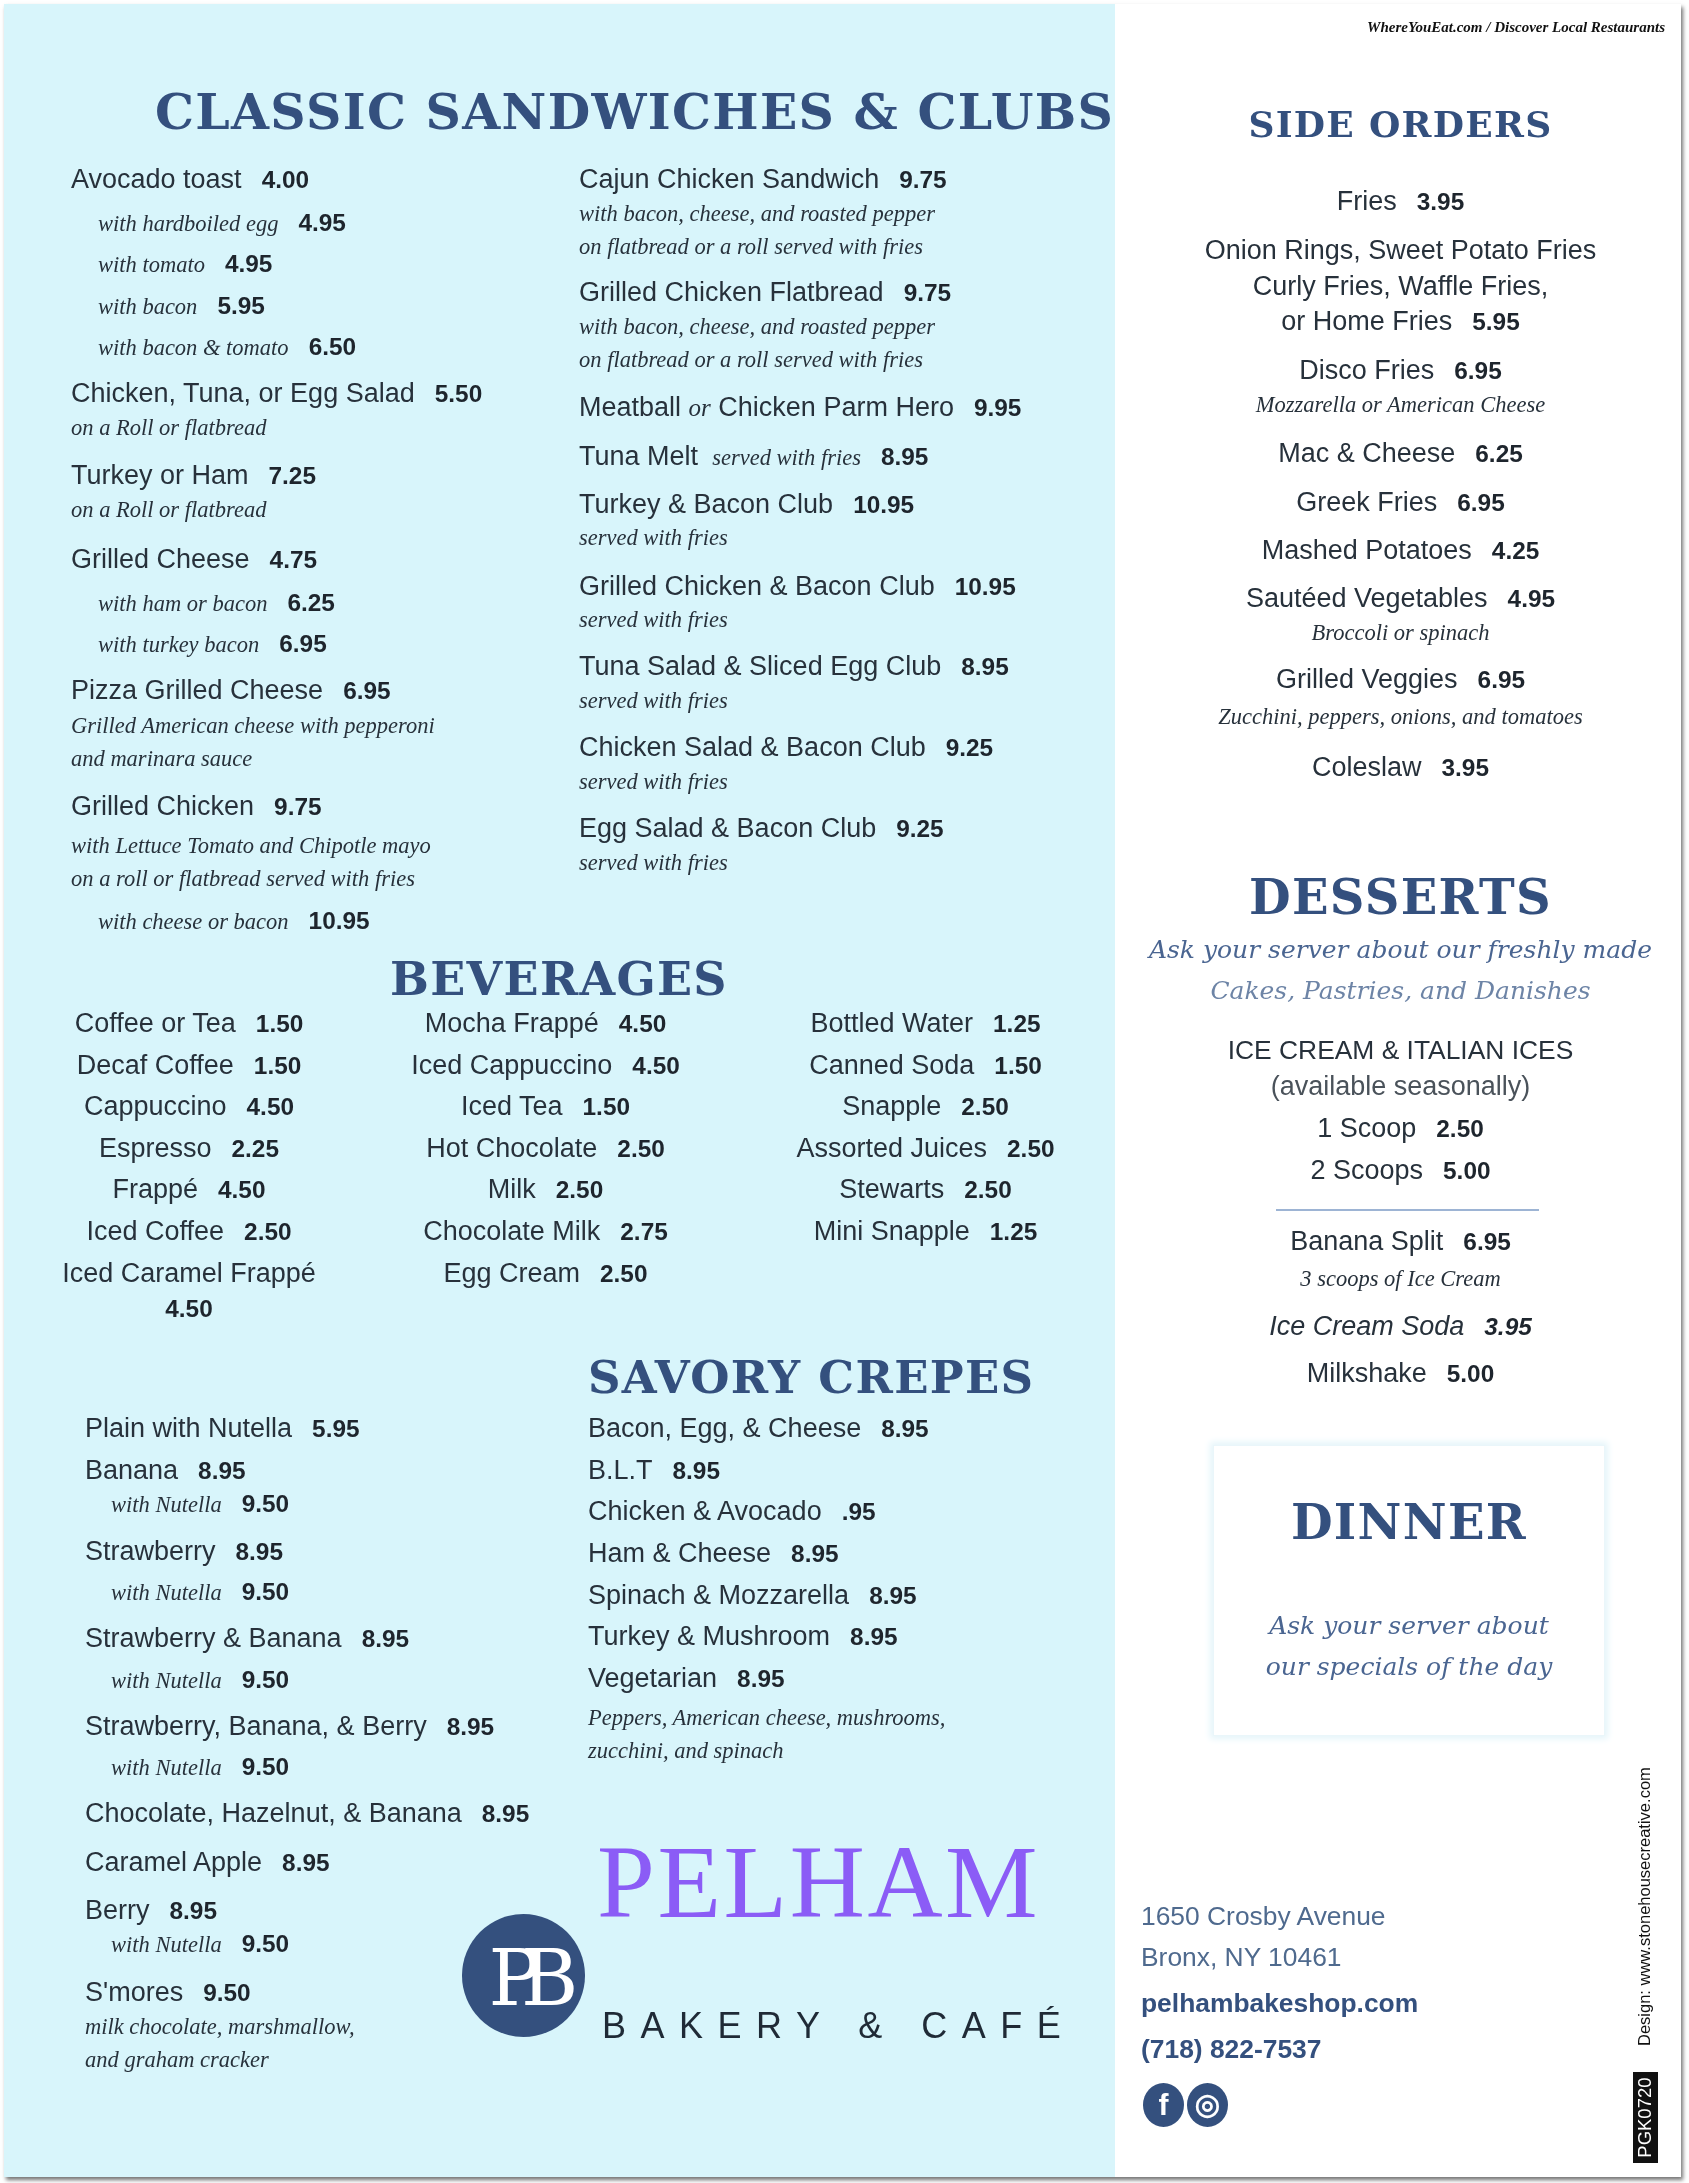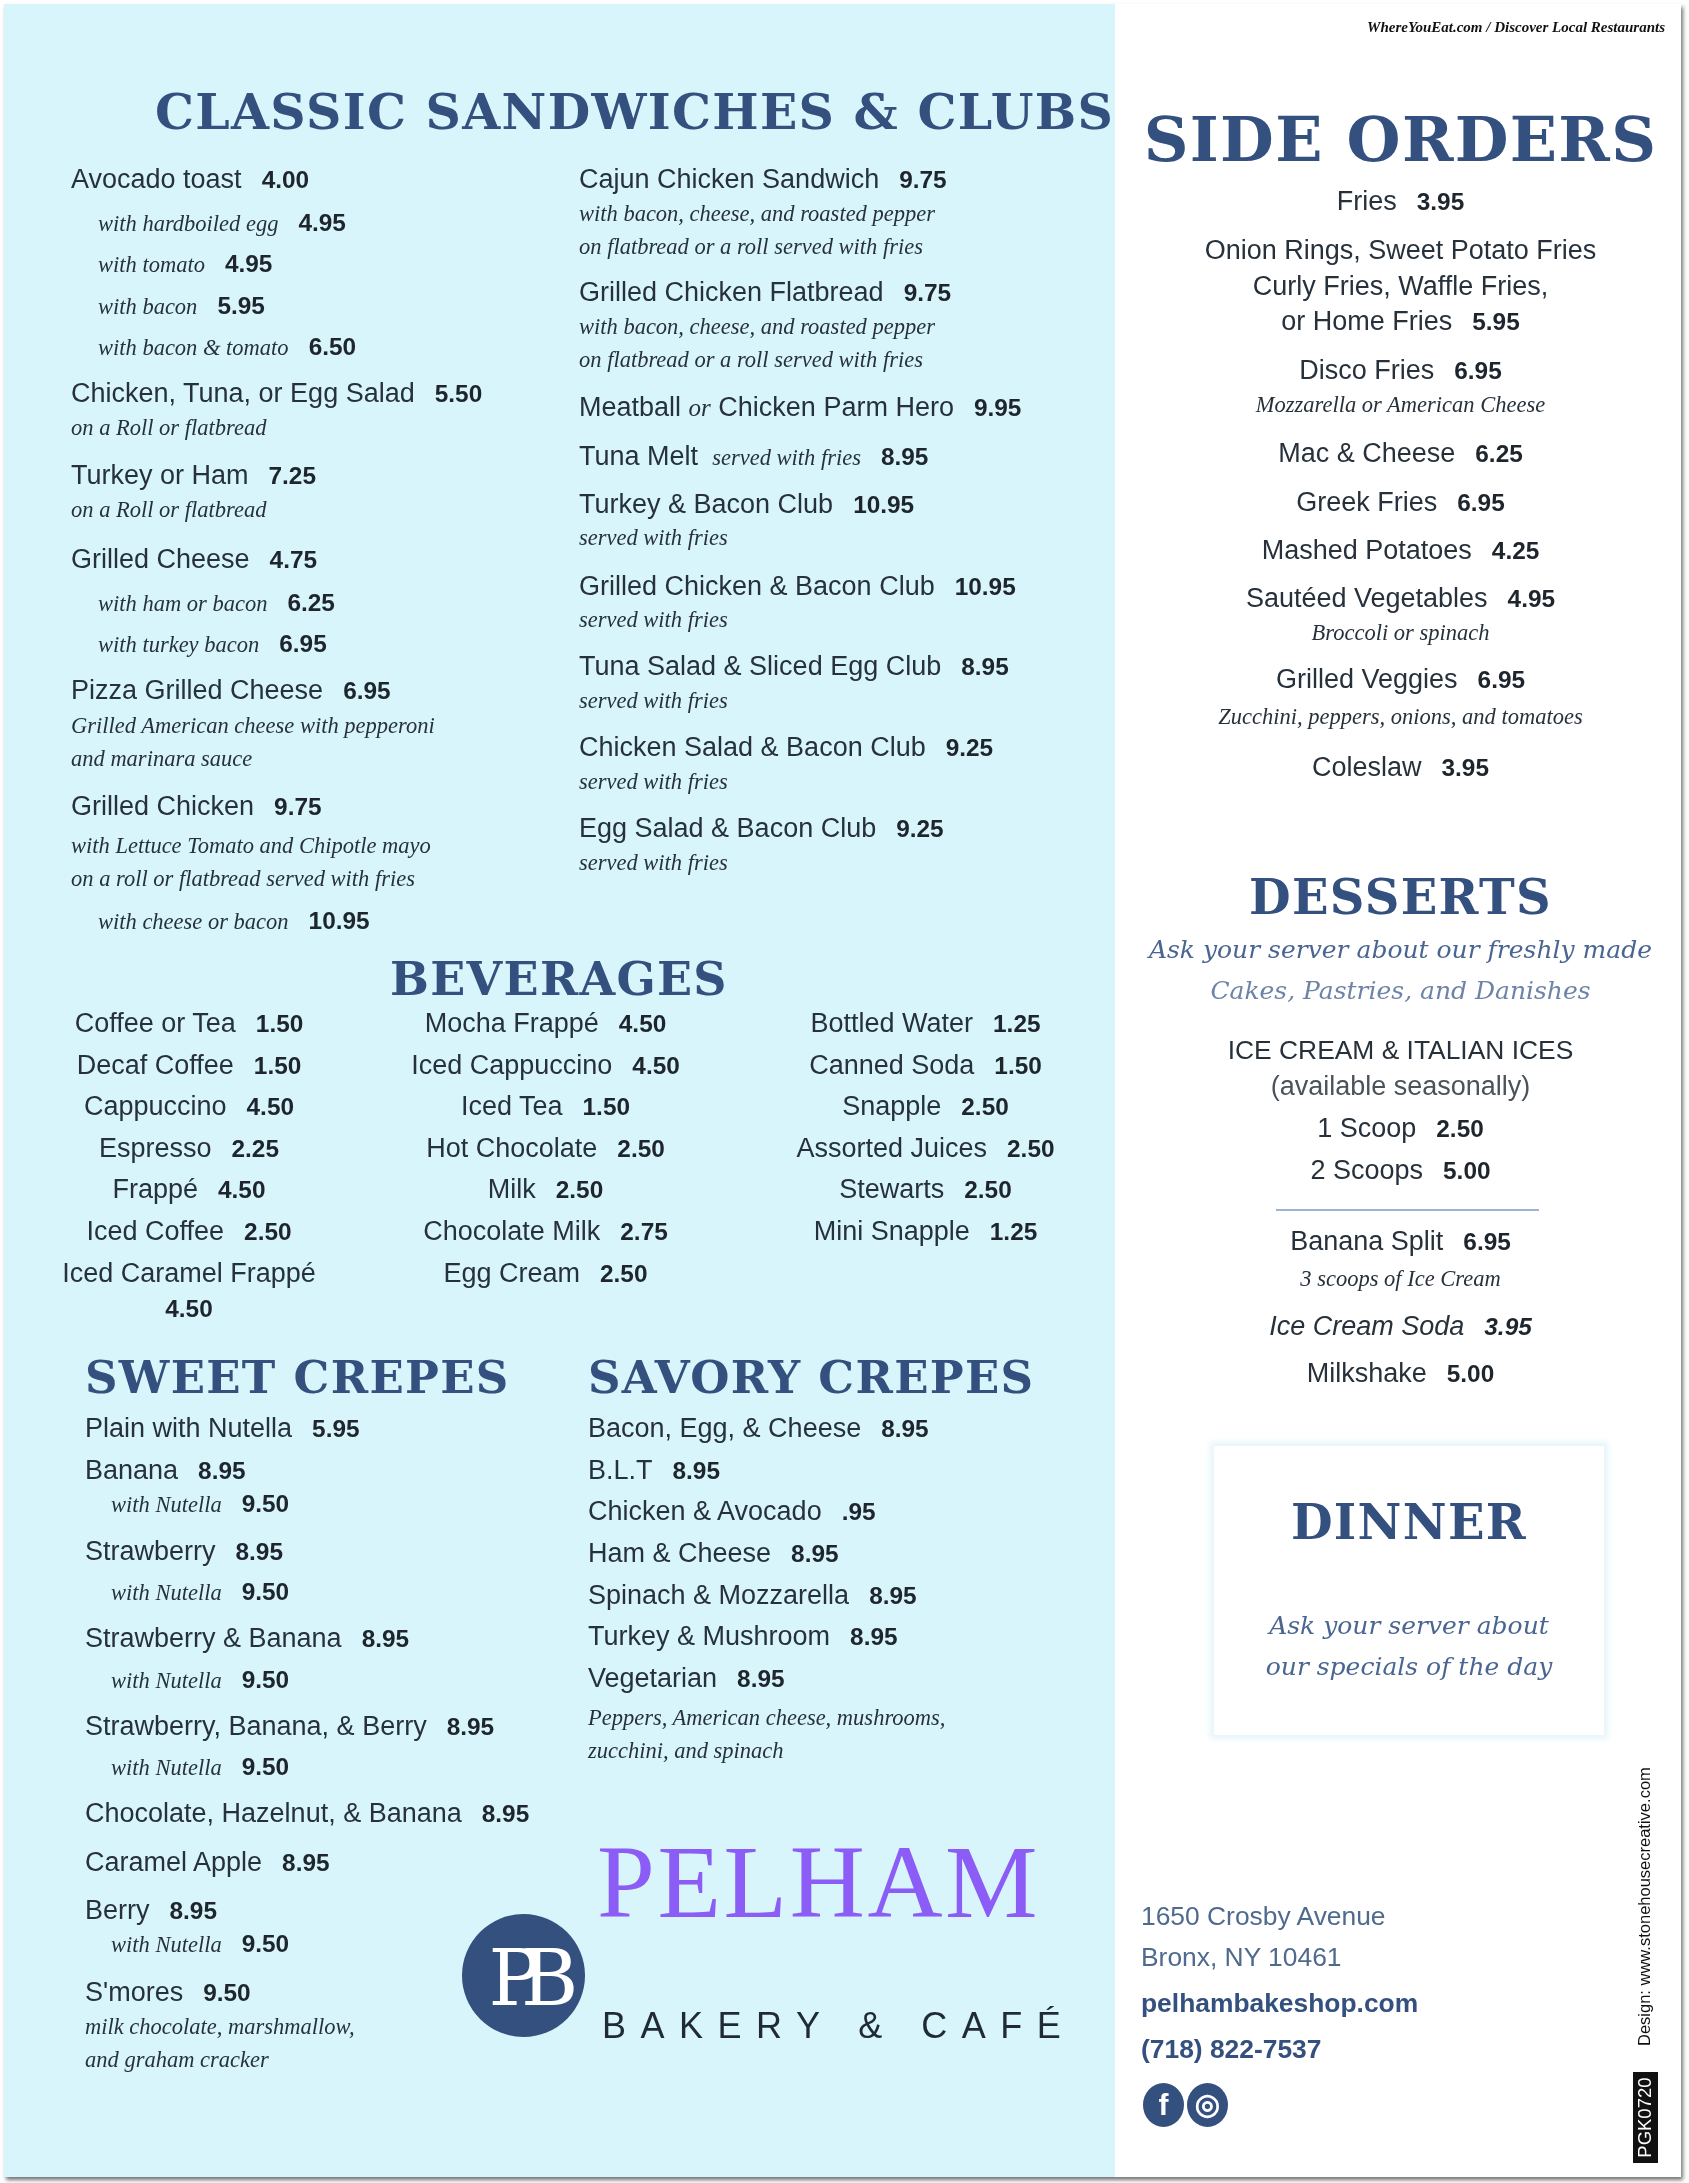--- a/index.html
+++ b/index.html
@@ -102,21 +102,20 @@
   </div>
   <div class="abs" style="left:783px; top:1004px; width:277px; height:330px;">
     <div class="c-row item" style="top:0;"><span>Bottled Water</span><span class="price">1.25</span></div>
     <div class="c-row item" style="top:42px;"><span>Canned Soda</span><span class="price">1.50</span></div>
     <div class="c-row item" style="top:83px;"><span>Snapple</span><span class="price">2.50</span></div>
     <div class="c-row item" style="top:125px;"><span>Assorted Juices</span><span class="price">2.50</span></div>
     <div class="c-row item" style="top:166px;"><span>Stewarts</span><span class="price">2.50</span></div>
     <div class="c-row item" style="top:208px;"><span>Mini Snapple</span><span class="price">1.25</span></div>
   </div>
 
-  <div class="abs h-serif" style="left:81px; top:1347px; font-size:45px;">SWEET CREPES</div>
   <div>
     <div class="item" style="left:81px; top:1409px;"><span>Plain with Nutella</span><span class="price">5.95</span></div>
     <div class="item" style="left:81px; top:1451px;"><span>Banana</span><span class="price">8.95</span></div>
     <div class="sub" style="left:107px; top:1486px;"><span>with Nutella</span><span class="price">9.50</span></div>
     <div class="item" style="left:81px; top:1532px;"><span>Strawberry</span><span class="price">8.95</span></div>
     <div class="sub" style="left:107px; top:1574px;"><span>with Nutella</span><span class="price">9.50</span></div>
     <div class="item" style="left:81px; top:1619px;"><span>Strawberry &amp; Banana</span><span class="price">8.95</span></div>
     <div class="sub" style="left:107px; top:1662px;"><span>with Nutella</span><span class="price">9.50</span></div>
     <div class="item" style="left:81px; top:1707px;"><span>Strawberry, Banana, &amp; Berry</span><span class="price">8.95</span></div>
     <div class="sub" style="left:107px; top:1749px;"><span>with Nutella</span><span class="price">9.50</span></div>
@@ -144,21 +143,21 @@
 
   <div>
     <div class="logo-circle" style="left:458px; top:1910px;">
       <div style="position:absolute; left:0; top:18.5px; width:123px; text-align:center; font-family:'DejaVu Serif', serif; font-size:78px; color:#ffffff; letter-spacing:-20px;">PB</div>
     </div>
     <div class="abs" style="left:593px; top:1826px; font-family:'Liberation Serif', serif; font-size:104px; color:#8b5cf6; letter-spacing:2.6px; line-height:1;">PELHAM</div>
     <div class="abs" style="left:598px; top:2001px; font-family:'Liberation Sans', sans-serif; font-size:36px; color:#1f2a36; letter-spacing:14.5px; white-space:nowrap;">BAKERY &amp; CAFÉ</div>
   </div>
 
   <div class="abs" style="left:1116px; top:99px; width:561px;">
-    <div class="c-row h-serif" style="top:0; font-size:62px;">SIDE ORDERS</div>
+    <div class="c-row h-serif" style="top:0; font-size:36px;">SIDE ORDERS</div>
     <div class="c-row item" style="top:83px;"><span>Fries</span><span class="price">3.95</span></div>
     <div class="c-row item" style="top:132px;">Onion Rings, Sweet Potato Fries</div>
     <div class="c-row item" style="top:168px;">Curly Fries, Waffle Fries,</div>
     <div class="c-row item" style="top:203px;"><span>or Home Fries</span><span class="price">5.95</span></div>
     <div class="c-row item" style="top:252px;"><span>Disco Fries</span><span class="price">6.95</span></div>
     <div class="c-row sub" style="top:289px;">Mozzarella or American Cheese</div>
     <div class="c-row item" style="top:335px;"><span>Mac &amp; Cheese</span><span class="price">6.25</span></div>
     <div class="c-row item" style="top:384px;"><span>Greek Fries</span><span class="price">6.95</span></div>
     <div class="c-row item" style="top:432px;"><span>Mashed Potatoes</span><span class="price">4.25</span></div>
     <div class="c-row item" style="top:480px;"><span>Sautéed Vegetables</span><span class="price">4.95</span></div>

